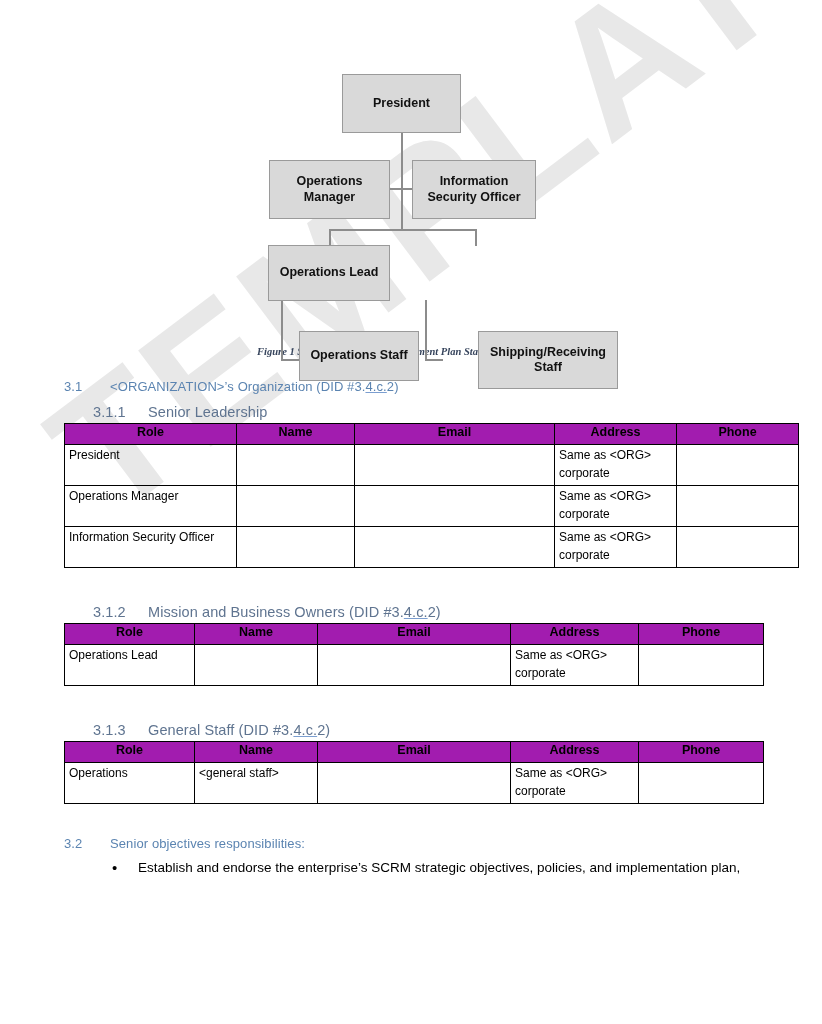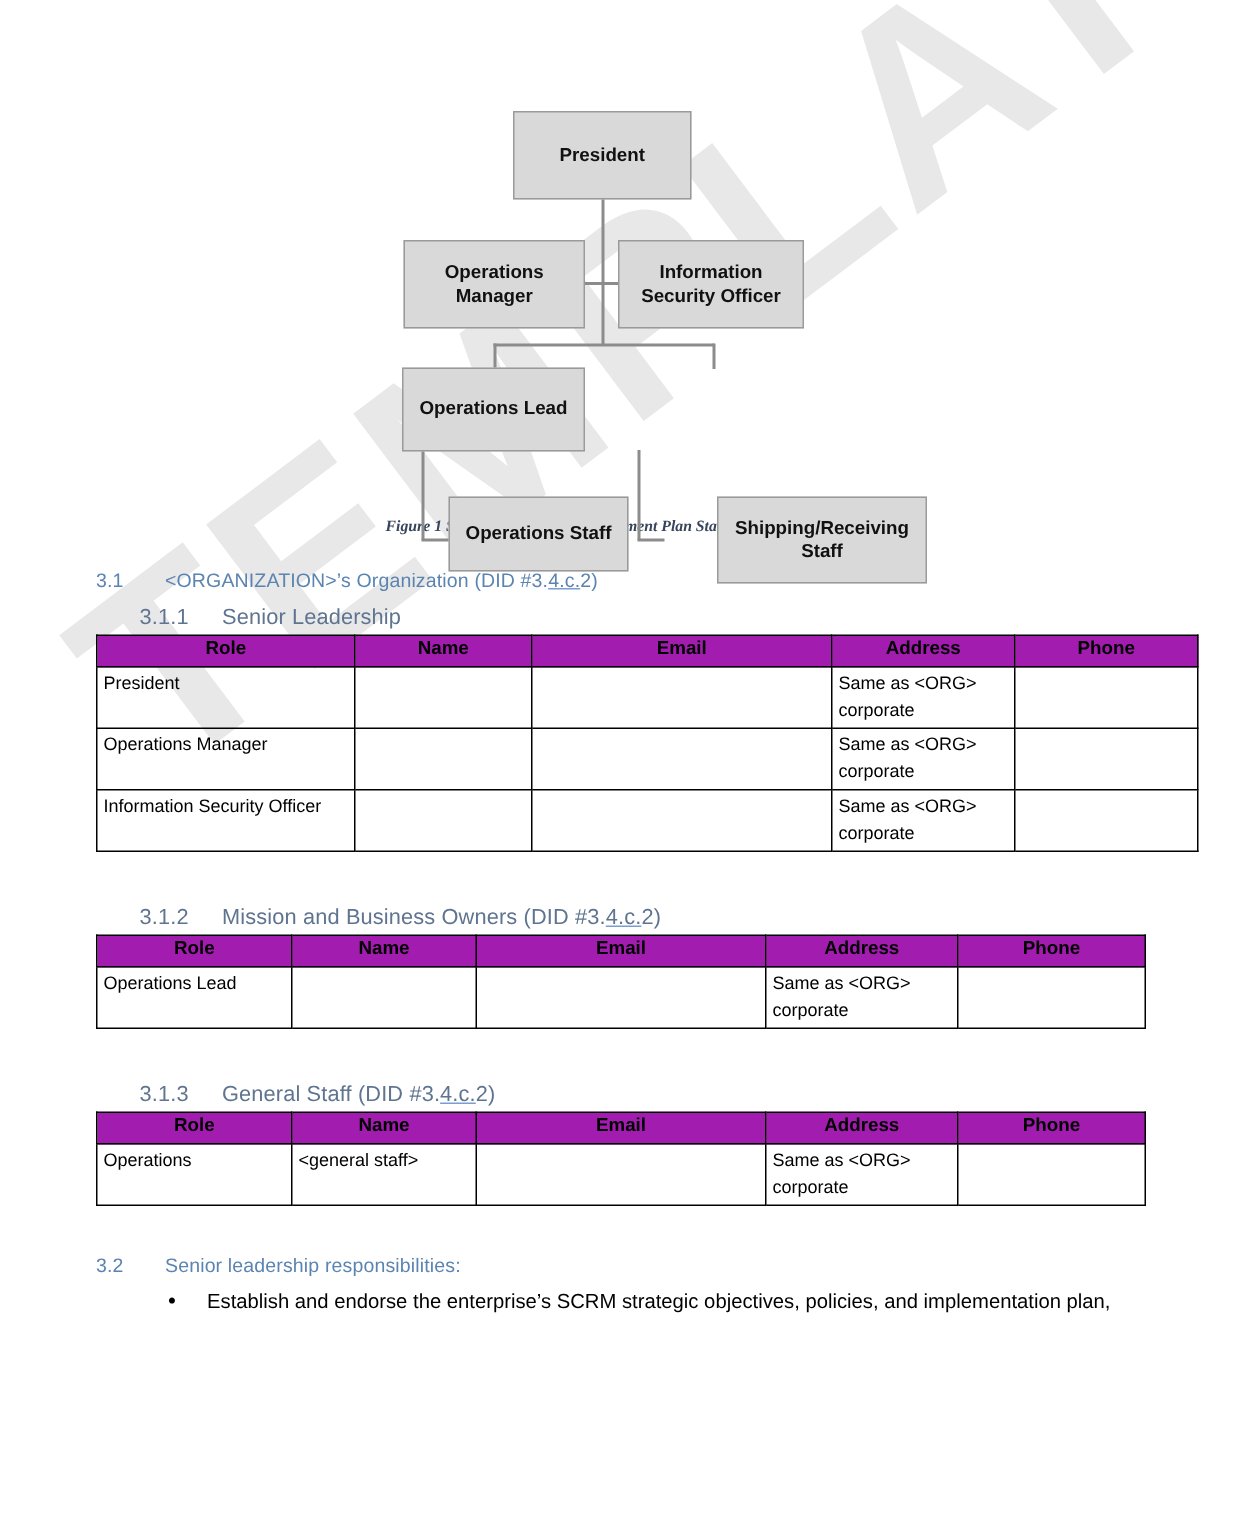--- a/index.html
+++ b/index.html
@@ -312,21 +312,21 @@
           <td class="rolecell">Operations</td>
           <td>&lt;general staff&gt;</td>
           <td></td>
           <td>Same as &lt;ORG&gt; corporate</td>
           <td></td>
         </tr>
       </tbody>
     </table>
 
     <div class="h2" style="margin-top:32px;">
-      <span class="num">3.2</span><span>Senior leadership responsibilities:</span>
+      <span class="num">3.2</span><span>Senior objectives responsibilities:</span>
     </div>
 
     <ul class="bullets">
       <li>Establish and endorse the enterprise’s SCRM strategic objectives, policies, and implementation plan,</li>
     </ul>
 
   </div>
 </div>
 
 </body></html>

